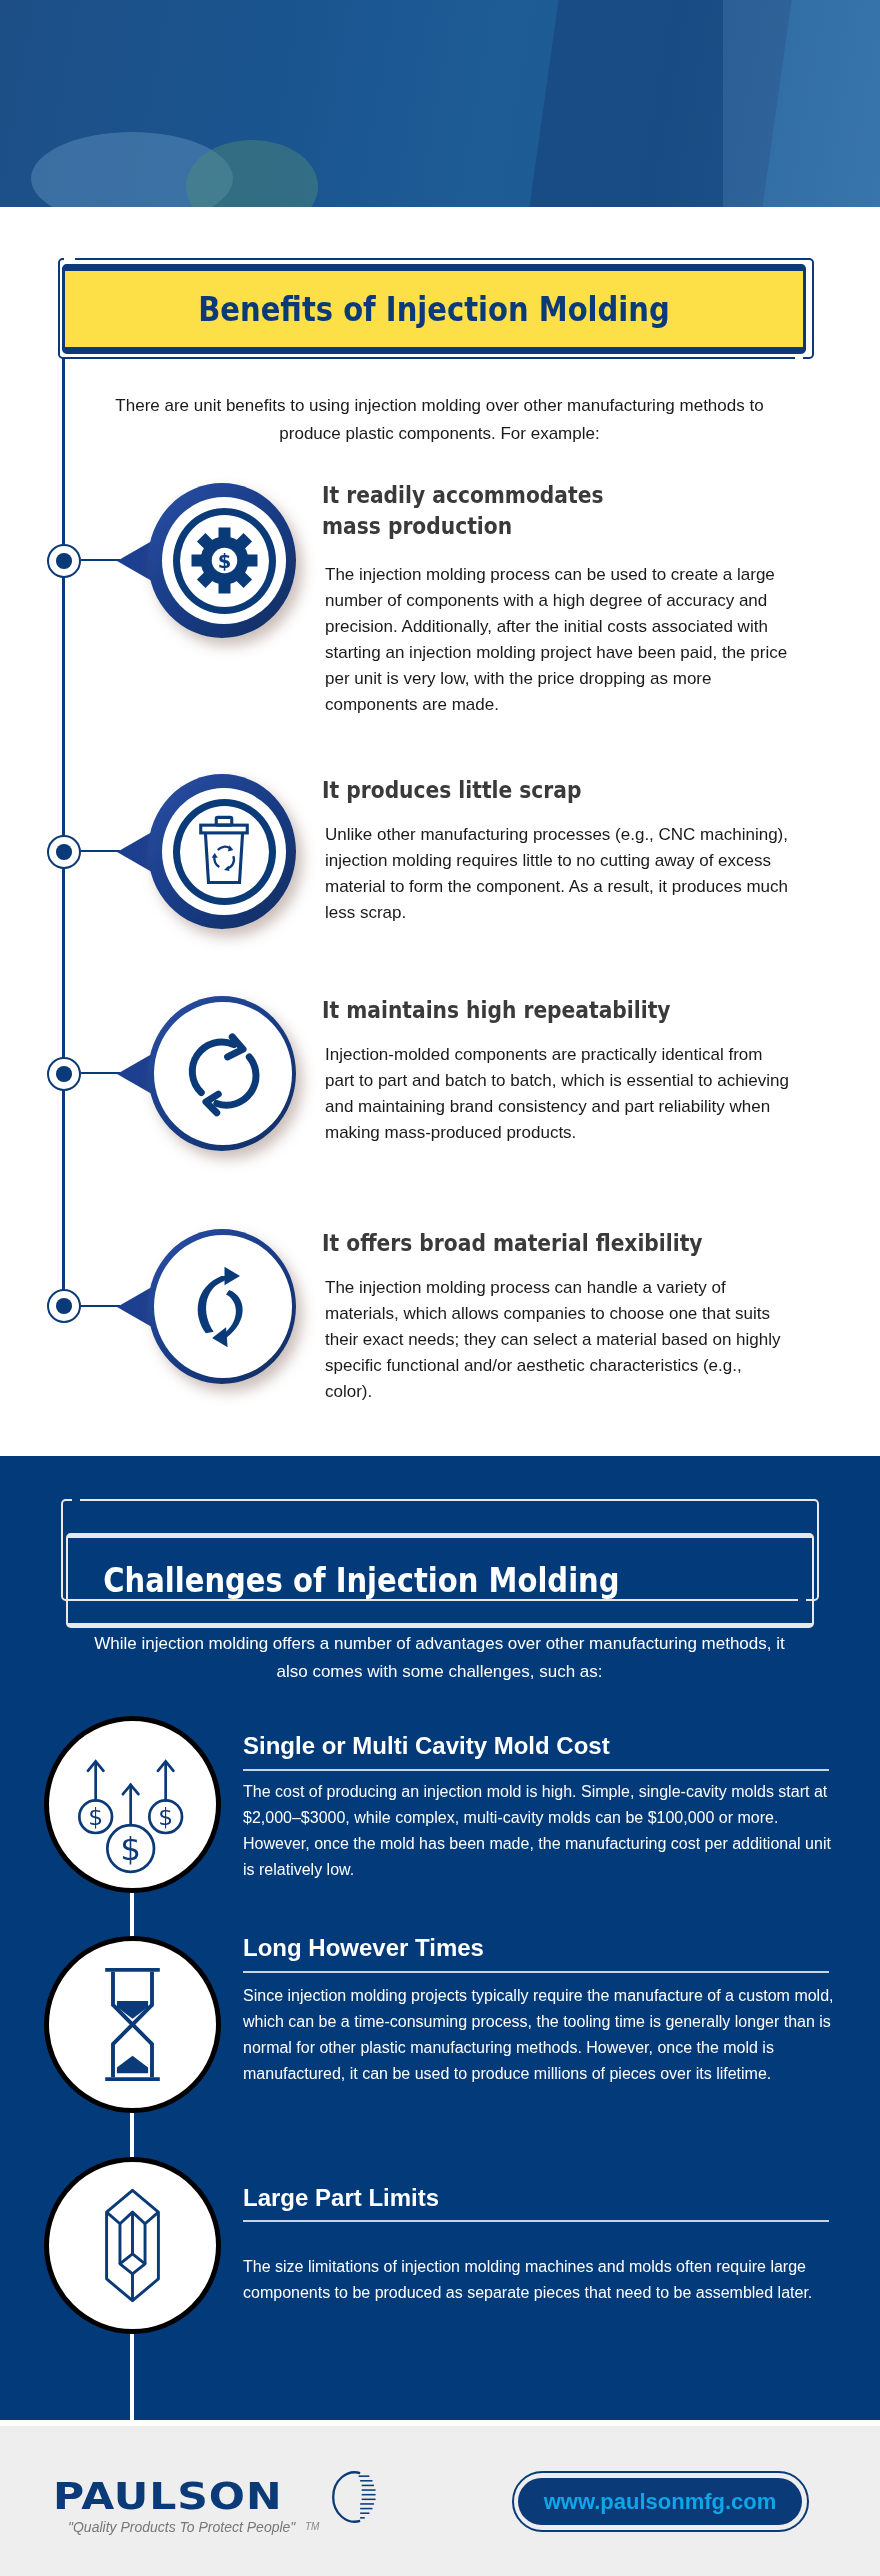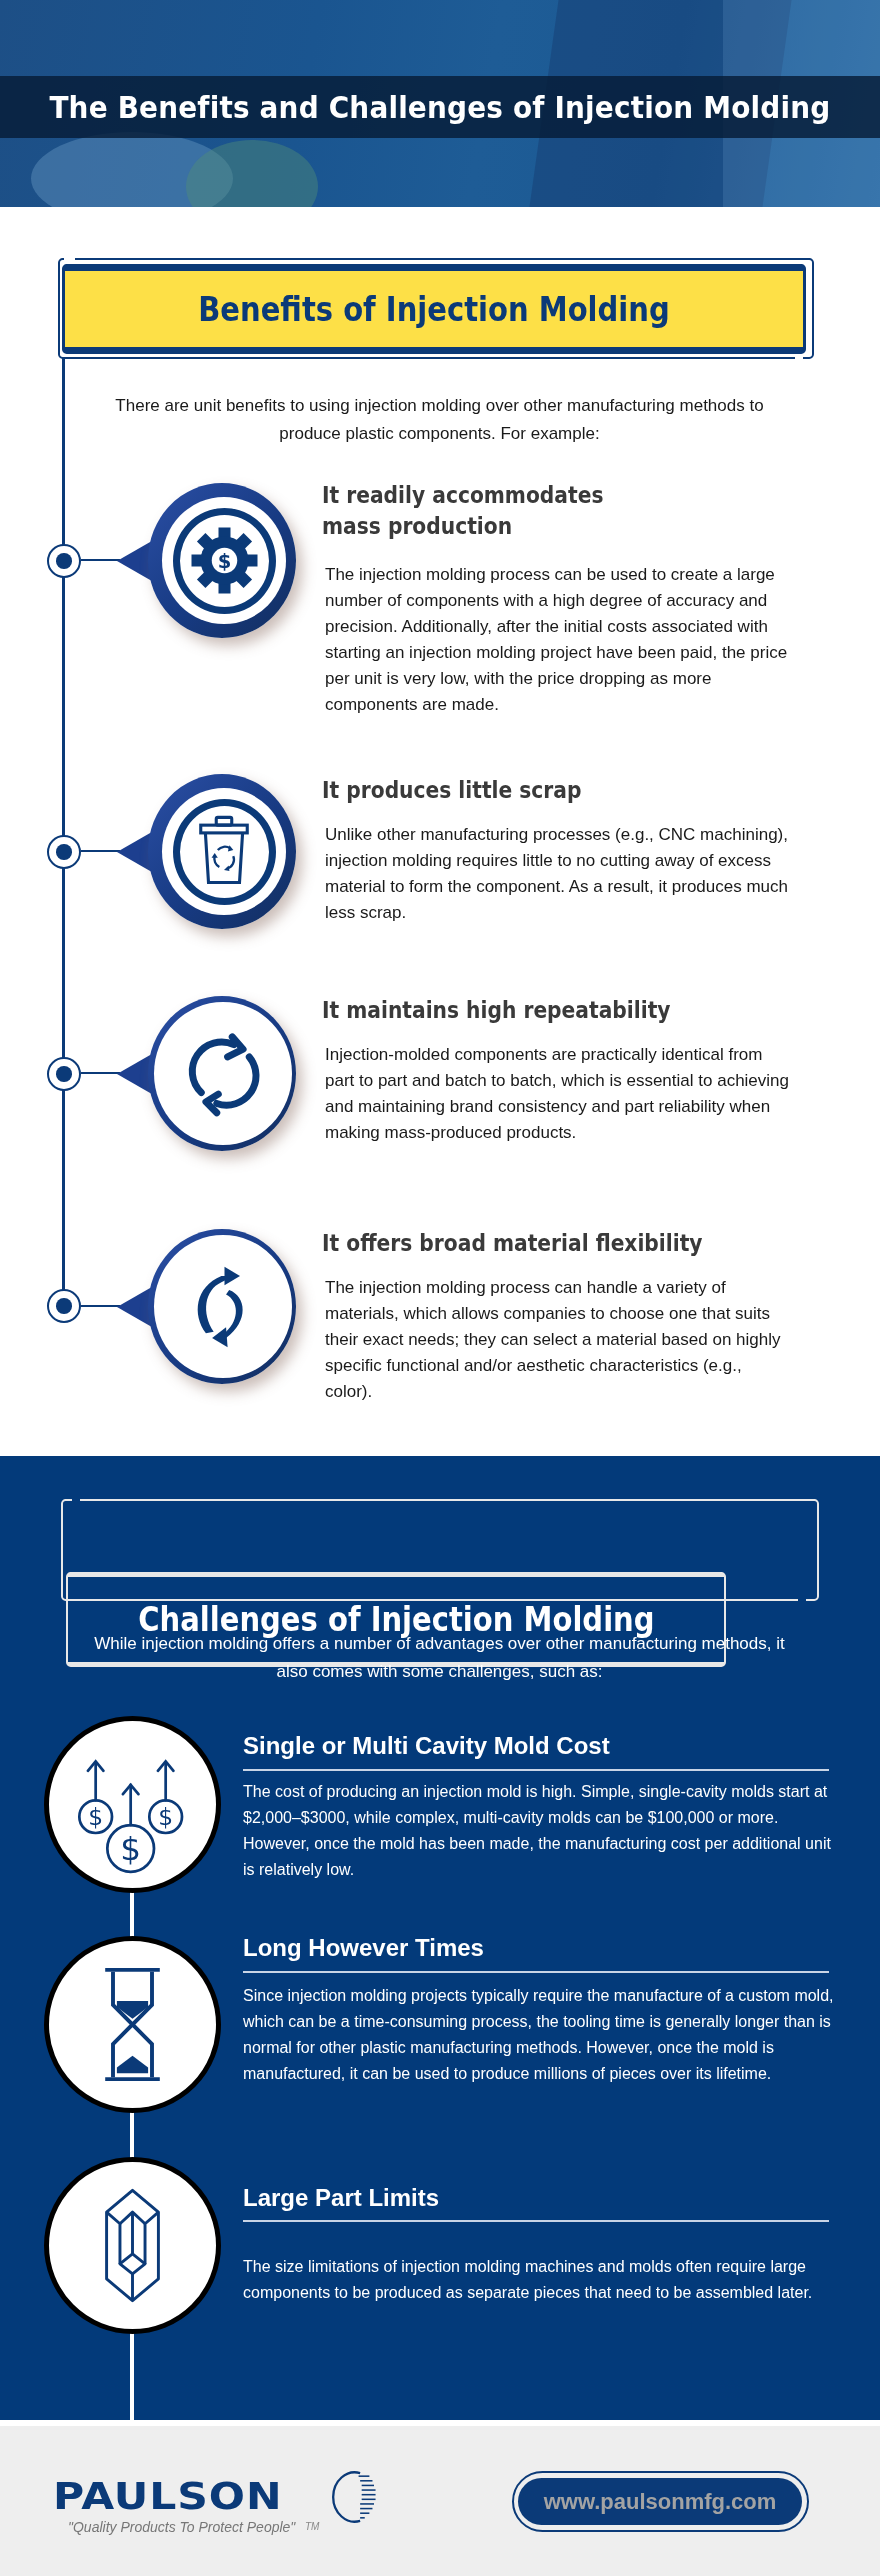--- a/index.html
+++ b/index.html
@@ -45,53 +45,50 @@
   .pin .icon.big { left: 54px; top: 23px; width: 106px; height: 109px; }
 
   .b-title { position: absolute; left: 322px; font-size: 23px; font-weight: bold; color: #3a3a3a; line-height: 31px; font-family: "DejaVu Sans", sans-serif; transform-origin: left; transform: scaleX(0.88); white-space: nowrap; }
   .b-text { position: absolute; left: 325px; width: 466px; font-size: 17px; line-height: 26px; color: #1a1a1a; }
 
   
   .challenges { position: absolute; left: 0; top: 1456px; width: 880px; height: 964px; background: #033a7a; }
   .ch-frame { position: absolute; left: 61px; top: 1499px; width: 758px; height: 102px; border: 2.3px solid #e8e8e8; border-radius: 4.7px; }
   .ch-frame .gapTL { position: absolute; left: 9.3px; top: -2.3px; width: 7.8px; height: 4.7px; background: #033a7a; }
   .ch-frame .gapBR { position: absolute; right: 11px; bottom: -2.3px; width: 7.8px; height: 4.7px; background: #033a7a; }
-  .ch-box { position: absolute; left: 66px; top: 1572px; width: 660px; height: 95px; border-top: 5.4px solid #e8e8e8; border-bottom: 5.4px solid #e8e8e8; border-right: 2.3px solid #e8e8e8; border-left: 2.3px solid #e8e8e8; border-radius: 4.7px;
-    display: flex; align-items: center; justify-content: center; }
+  .ch-box { position: absolute; left: 66px; top: 1533px; width: 748px; height: 95px; border-top: 5.4px solid #e8e8e8; border-bottom: 5.4px solid #e8e8e8; border-right: 2.3px solid #e8e8e8; border-left: 2.3px solid #e8e8e8; border-radius: 4.7px;
+    display: flex; align-items: center; justify-content: flex-start; }
   .section-title-light { color: #ffffff; font-size: 33px; font-weight: bold; font-family: "DejaVu Sans", sans-serif; transform: scaleX(0.88); }
   .intro-light { color: #ffffff; }
 
   .ch-line { position: absolute; left: 130px; top: 1865px; width: 3.9px; height: 559px; background: #ffffff; }
   .ch-circle { position: absolute; left: 44px; width: 177px; height: 177px; border-radius: 50%; background: #ffffff; border: 5.4px solid #000000;
     display: flex; align-items: center; justify-content: center; }
   .ch-title { position: absolute; left: 243px; font-size: 24px; font-weight: bold; color: #ffffff; line-height: 31px; }
   .ch-rule { position: absolute; left: 243px; width: 586px; height: 1.6px; background: #c9d4e6; }
   .ch-text { position: absolute; left: 243px; width: 591px; font-size: 16px; line-height: 26px; color: #ffffff; }
 
   
   .footer { position: absolute; left: 0; top: 2426px; width: 880px; height: 150px; background: #eeeeee; }
   .logo-word { position: absolute; left: 53px; top: 2477px; font-size: 37px; font-weight: 900; color: #0b3a78; font-family: "DejaVu Sans", sans-serif; letter-spacing: 0.8px; transform-origin: left; transform: scaleX(1.15); line-height: 39px; }
   .logo-mark { position: absolute; left: 329px; top: 2470px; width: 53px; height: 54px; }
   .tagline { position: absolute; left: 68px; top: 2519px; font-size: 14px; font-style: italic; color: #777; }
   .tm { position: absolute; left: 305px; top: 2521px; font-size: 10px; font-style: italic; color: #888; }
   .url-outer { position: absolute; left: 512px; top: 2471px; width: 297px; height: 61px; border-radius: 31px; border: 2.3px solid #0b3a78; background: #eeeeee; }
-  .url-btn { position: absolute; left: 518px; top: 2478px; width: 284px; height: 47px; border-radius: 25px; background: #0b3a78; color: #a3a3a3;
+  .url-btn { position: absolute; left: 518px; top: 2478px; width: 284px; height: 47px; border-radius: 25px; background: #0b3a78; color: #0ea5e9;
     display: flex; align-items: center; justify-content: center; font-size: 22px; font-weight: bold; text-decoration: none; }
 </style>
 </head>
 <body>
 
 <div class="hero">
   <div class="blob3"></div>
   <div class="blob4"></div>
   <div class="blob1"></div>
   <div class="blob2"></div>
-  <div class="hero-band">
-    <h1 class="hero-title">The Benefits and Challenges of Injection Molding</h1>
-  </div>
 </div>
 
 <div class="benefits-frame">
   <div class="outline"></div>
   <div class="gapTL"></div>
   <div class="gapBR"></div>
 </div>
 <div class="benefits-box">
   <h2 class="section-title-dark">Benefits of Injection Molding</h2>
 </div>

